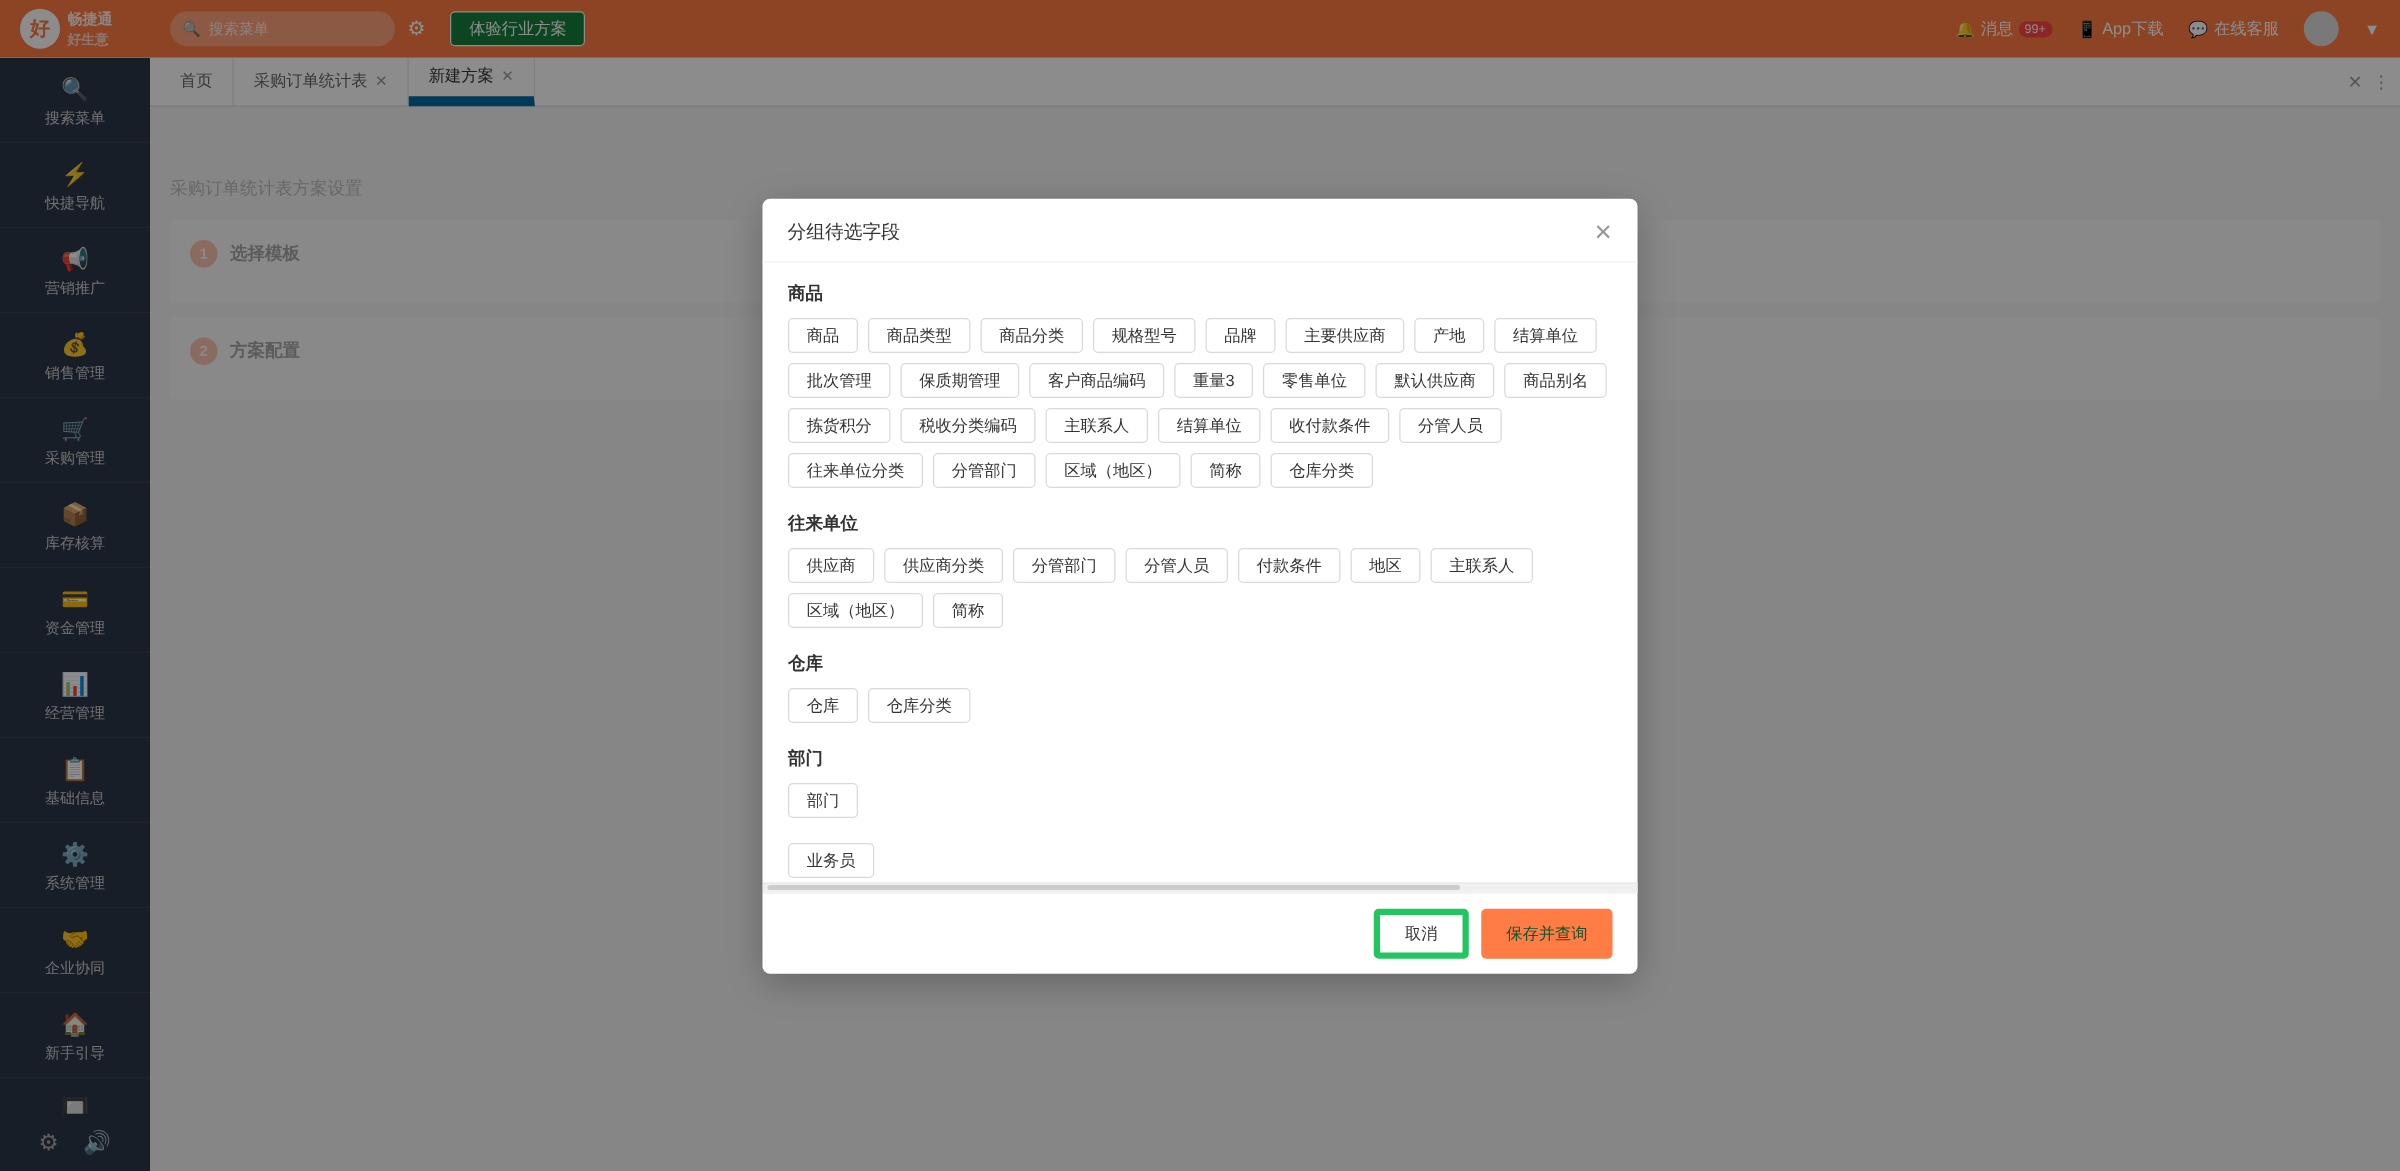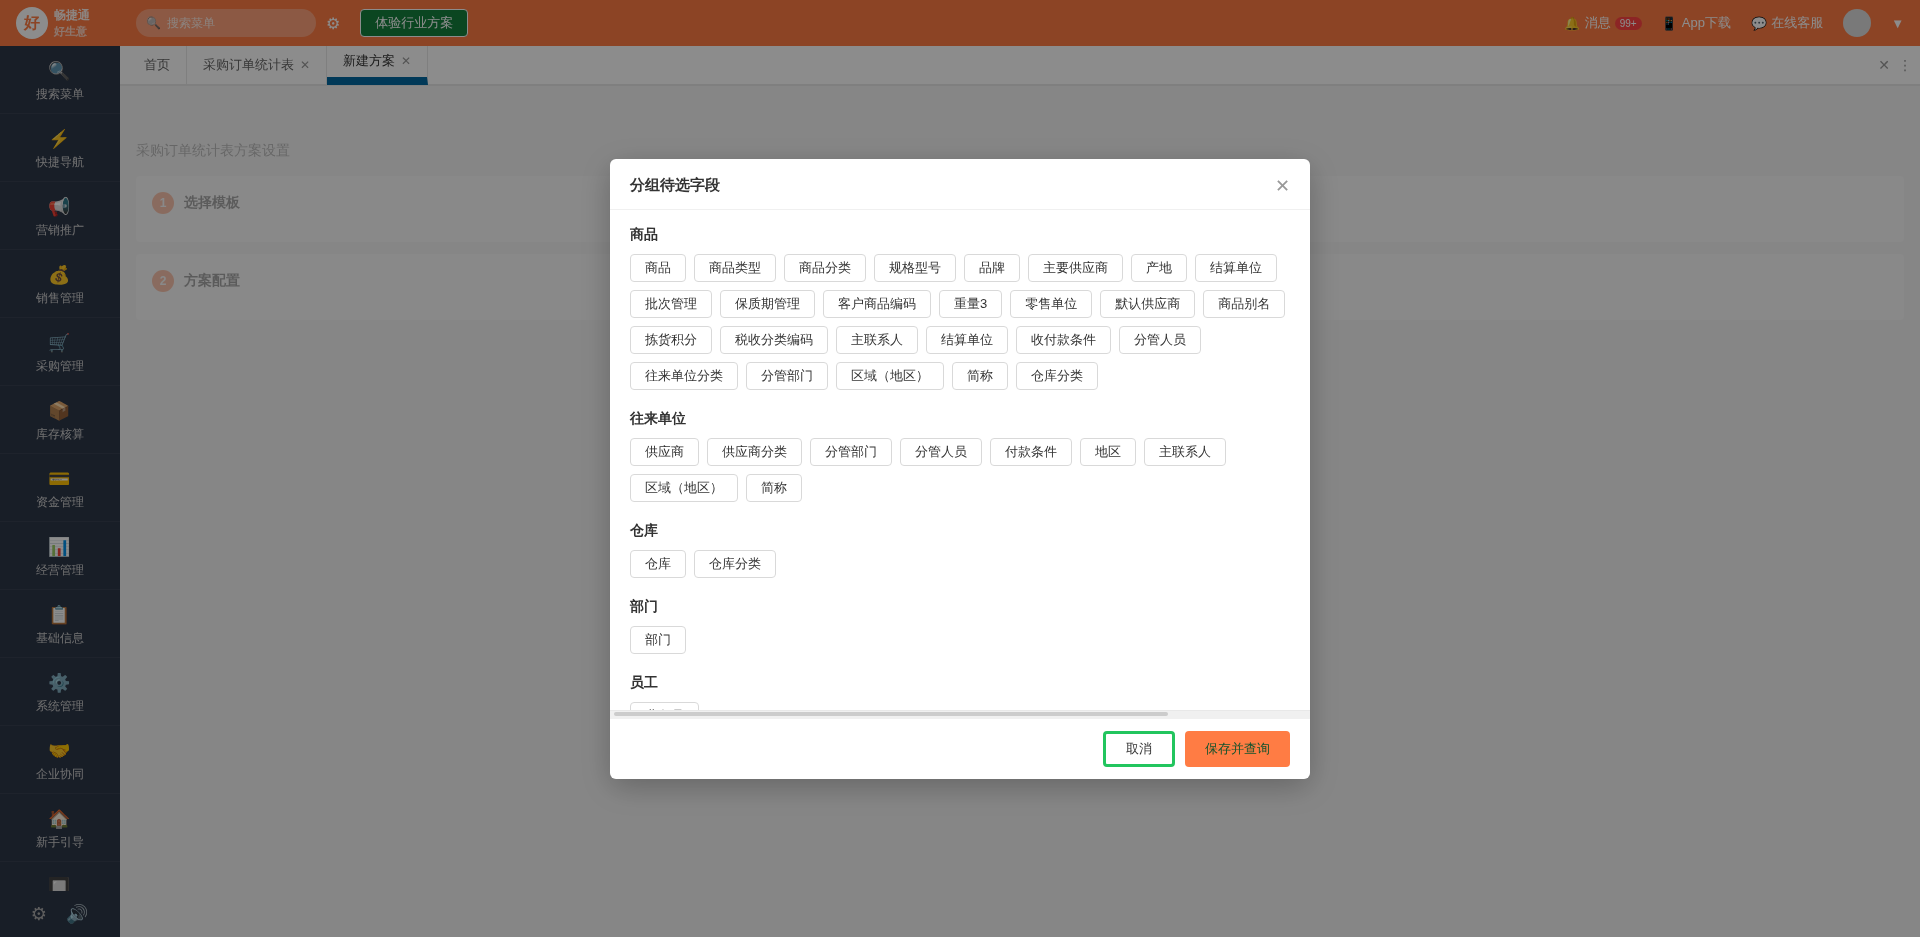--- a/index.html
+++ b/index.html
@@ -152,21 +152,21 @@
       display: flex; flex-direction: column;
       box-shadow: 0 8px 32px rgba(0,0,0,0.25);
       position: relative;
     }
     .dialog-header {
       display: flex; align-items: center; justify-content: space-between;
       padding: 16px 20px 12px;
       border-bottom: 1px solid #f0f0f0;
       flex-shrink: 0;
     }
-    .dialog-title { font-size: 15px; font-weight: bold; color: #333; }
+    .dialog-title { font-size: 15px; font-weight: normal; color: #333; }
     .dialog-close { color: #999; font-size: 18px; cursor: pointer; }
 
     .dialog-body {
       flex: 1;
       overflow-y: auto;
       padding: 16px 20px;
     }
     .dialog-body::-webkit-scrollbar { width: 6px; }
     .dialog-body::-webkit-scrollbar-thumb { background: #ccc; border-radius: 3px; }
 
@@ -205,21 +205,21 @@
     }
 
     .dialog-footer {
       padding: 12px 20px;
       display: flex; justify-content: flex-end; gap: 10px;
       border-top: 1px solid #f0f0f0;
       flex-shrink: 0;
     }
     .btn-cancel {
       padding: 6px 20px;
-      border: 3px solid #22c55e;
+      border: 5px solid #22c55e;
       background: white;
       border-radius: 4px;
       cursor: pointer;
       font-size: 13px;
       color: #333;
     }
     .btn-confirm {
       padding: 6px 20px;
       background: #ff7c44;
       color: #14532d;
@@ -442,21 +442,20 @@
               <div class="field-tag">仓库分类</div>
             </div>
           </div>
           <div class="field-section">
             <div class="section-title">部门</div>
             <div class="field-tags">
               <div class="field-tag">部门</div>
             </div>
           </div>
           <div class="field-section">
-            <div class="section-title">员工</div>
             <div class="field-tags">
               <div class="field-tag">业务员</div>
             </div>
           </div>
         </div>
     </div>
 
     <div class="dialog-scroll-bar">
       <div class="dialog-scroll-inner"></div>
     </div>

